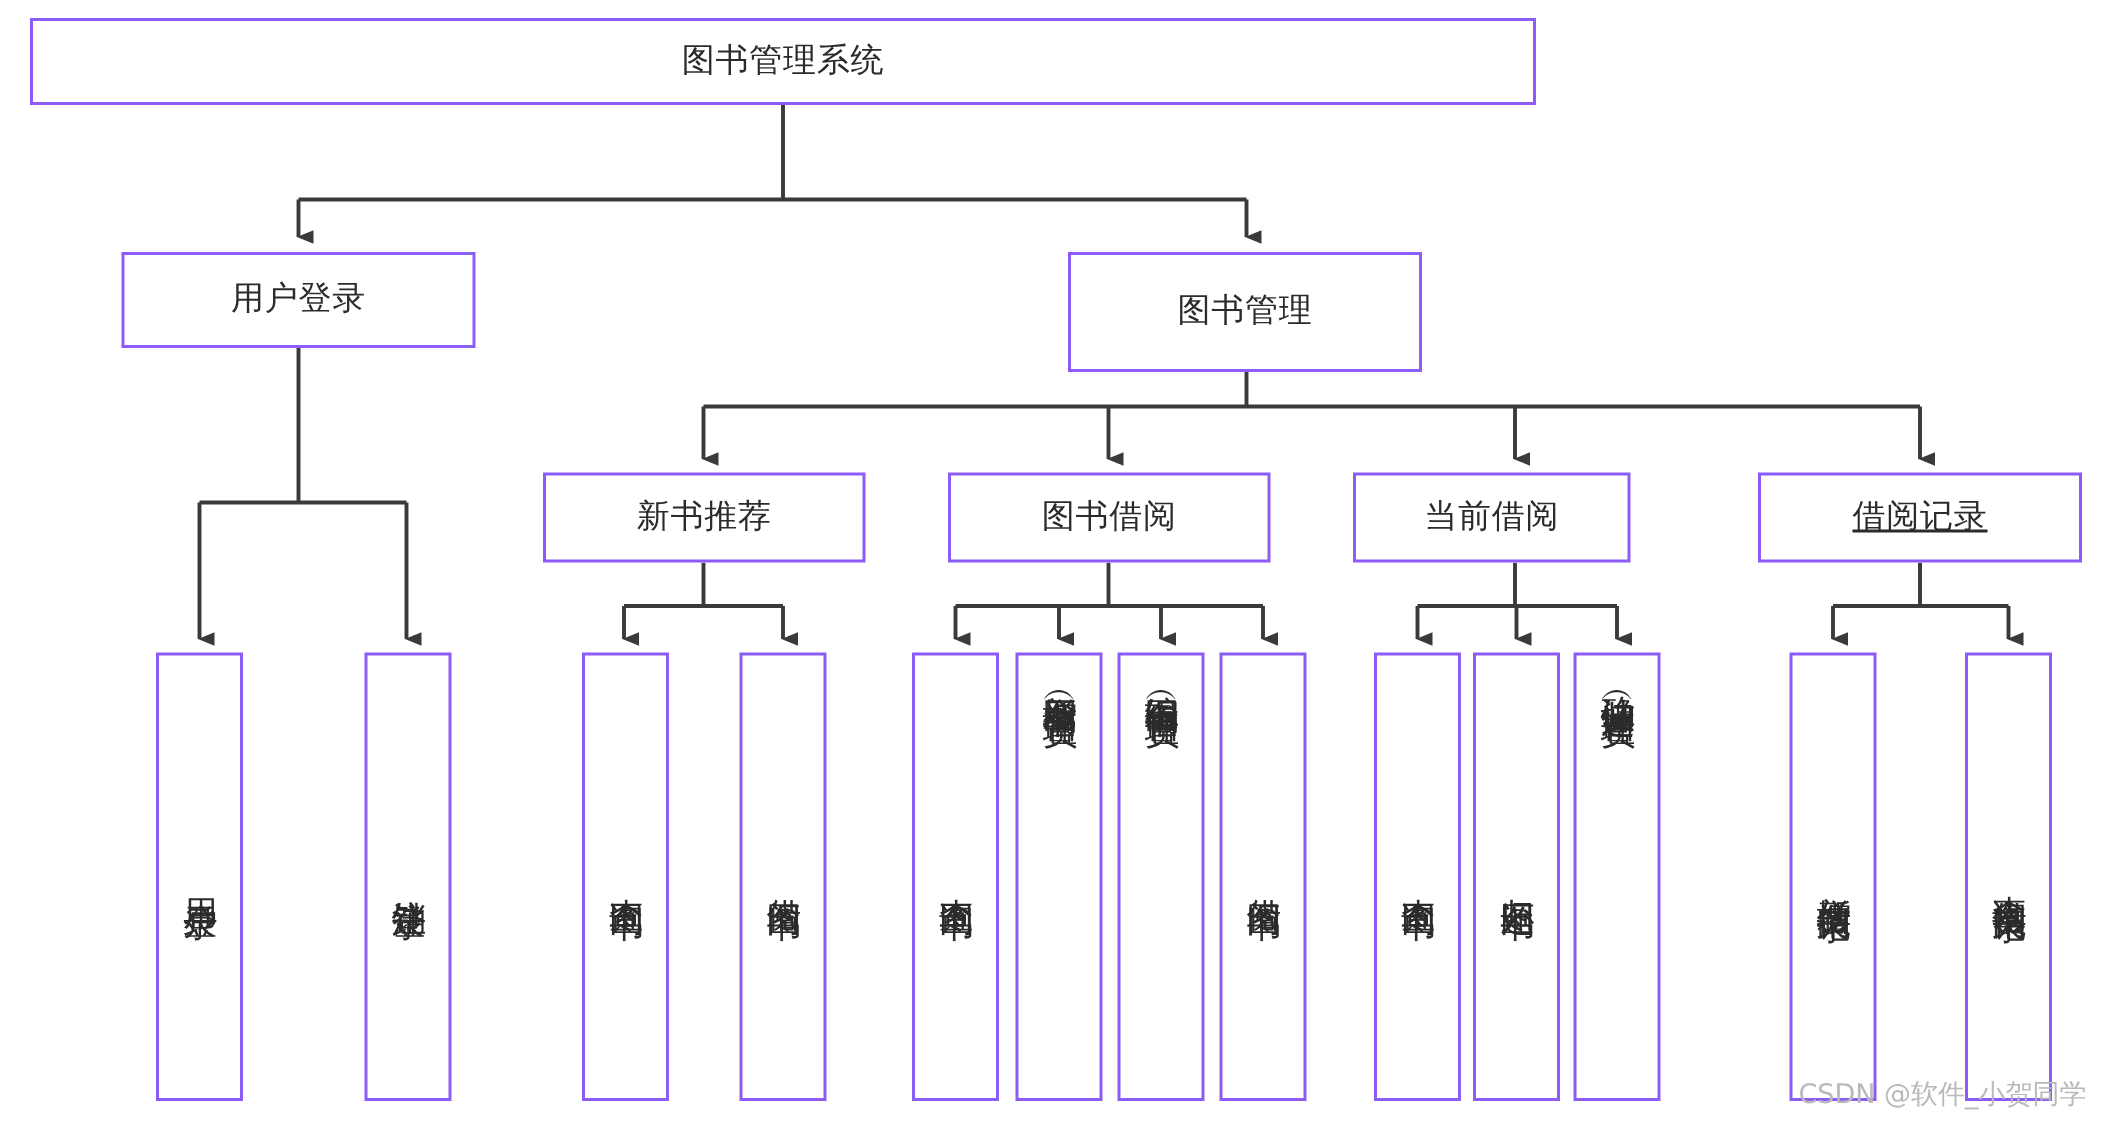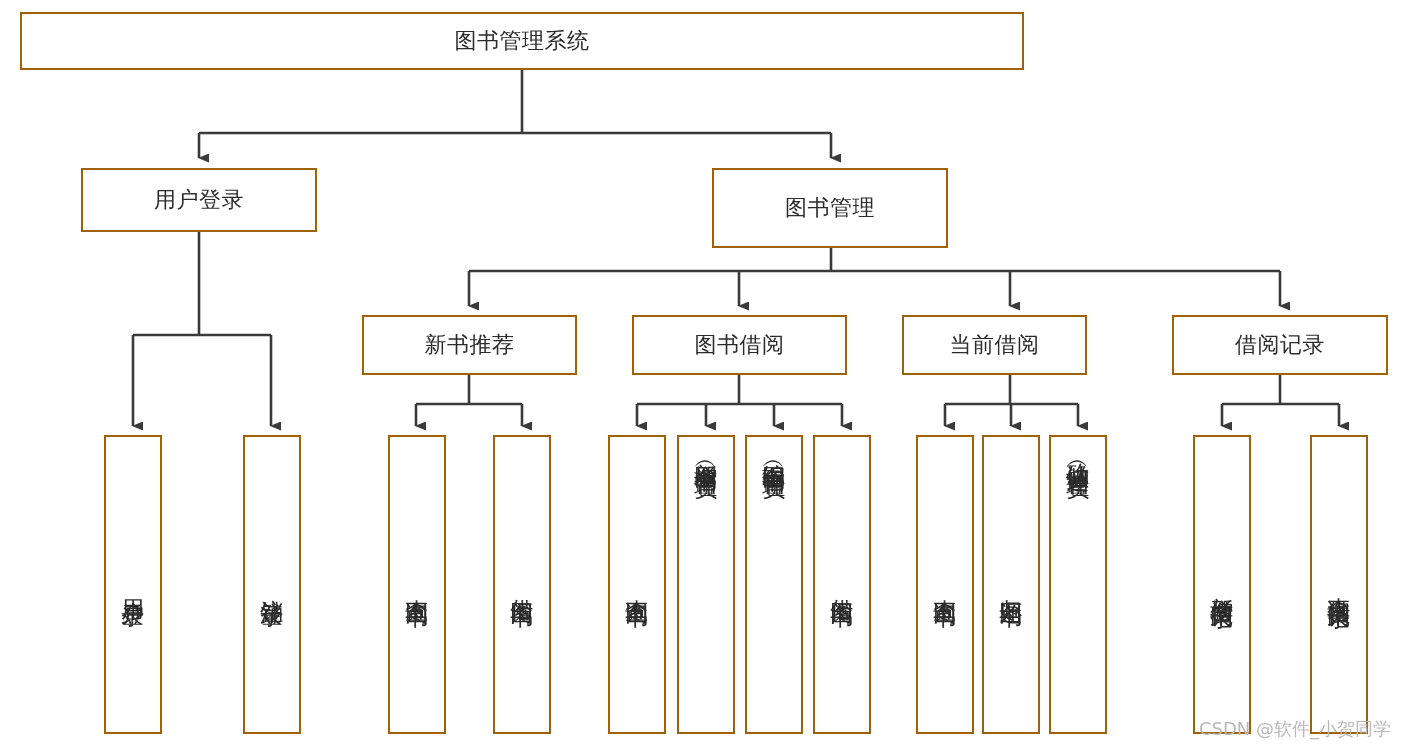--- a/index.html
+++ b/index.html
@@ -21,21 +21,21 @@
   #edge-layer {
     position: absolute;
     left: 0;
     top: 0;
     width: 1405px;
     height: 747px;
   }
   .node {
     position: absolute;
     box-sizing: border-box;
-    border: 2px solid #a16207;
+    border: 2px solid #8b5cf6;
     background: #ffffff;
     display: flex;
     align-items: center;
     justify-content: center;
     color: #2b2b2b;
     z-index: 2;
   }
   .node .label {
     display: block;
     line-height: 1.08;
@@ -149,21 +149,21 @@
   </div>
 
   <div class="node node-h" style="left:632px; top:315px; width:215px; height:60px;">
     <span class="label">图书借阅</span>
   </div>
 
   <div class="node node-h" style="left:902px; top:315px; width:185px; height:60px;">
     <span class="label">当前借阅</span>
   </div>
 
-  <div class="node node-h" style="left:1172px; top:315px; width:216px; height:60px;">
+  <div class="node node-h" style="left:1172px; top:315px; width:216px; height:60px;text-decoration:underline;">
     <span class="label">借阅记录</span>
   </div>
 
   <div class="node node-v mid-text" style="left:104px; top:435px; width:58px; height:299px;">
     <span class="label">用户登录</span>
   </div>
 
   <div class="node node-v mid-text" style="left:243px; top:435px; width:58px; height:299px;">
     <span class="label">注销登录</span>
   </div>

